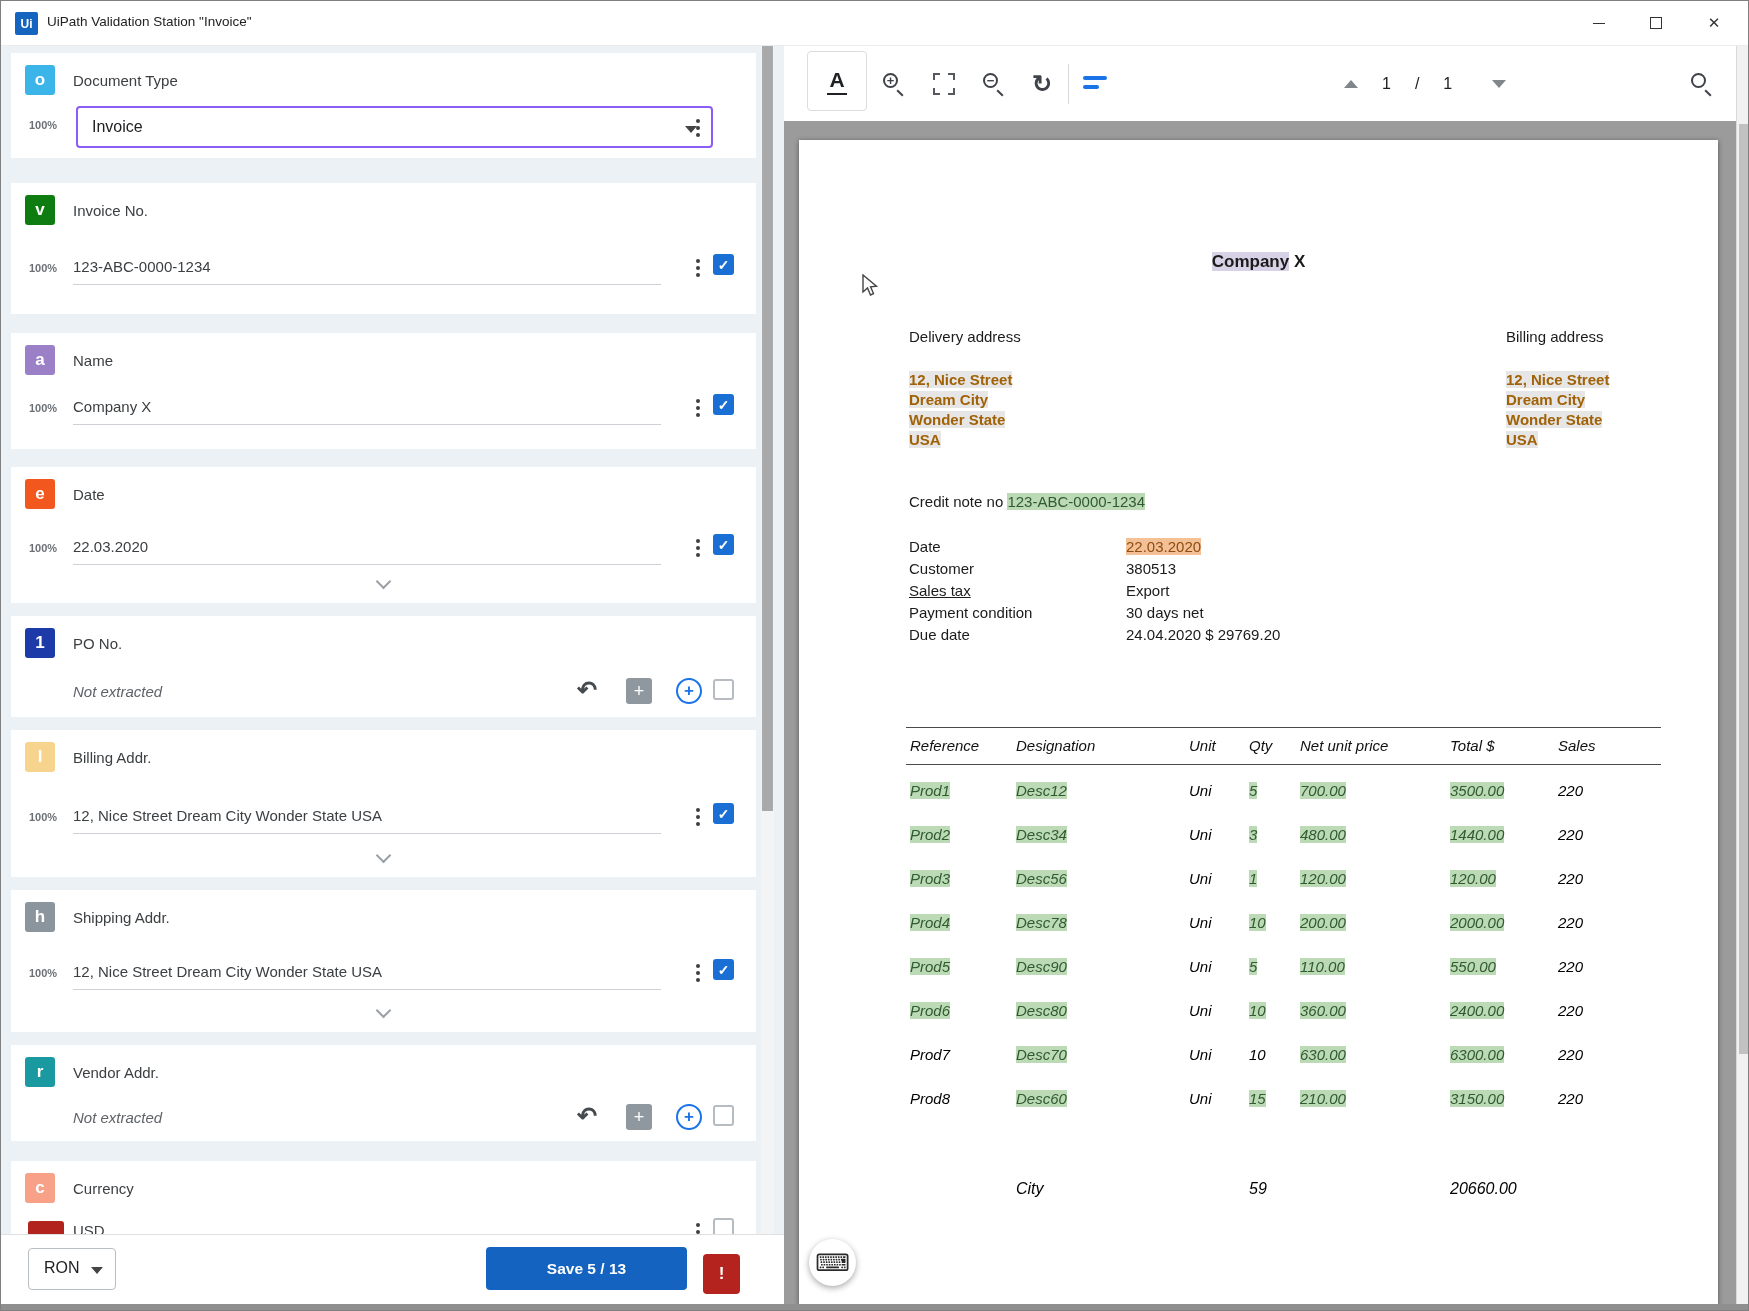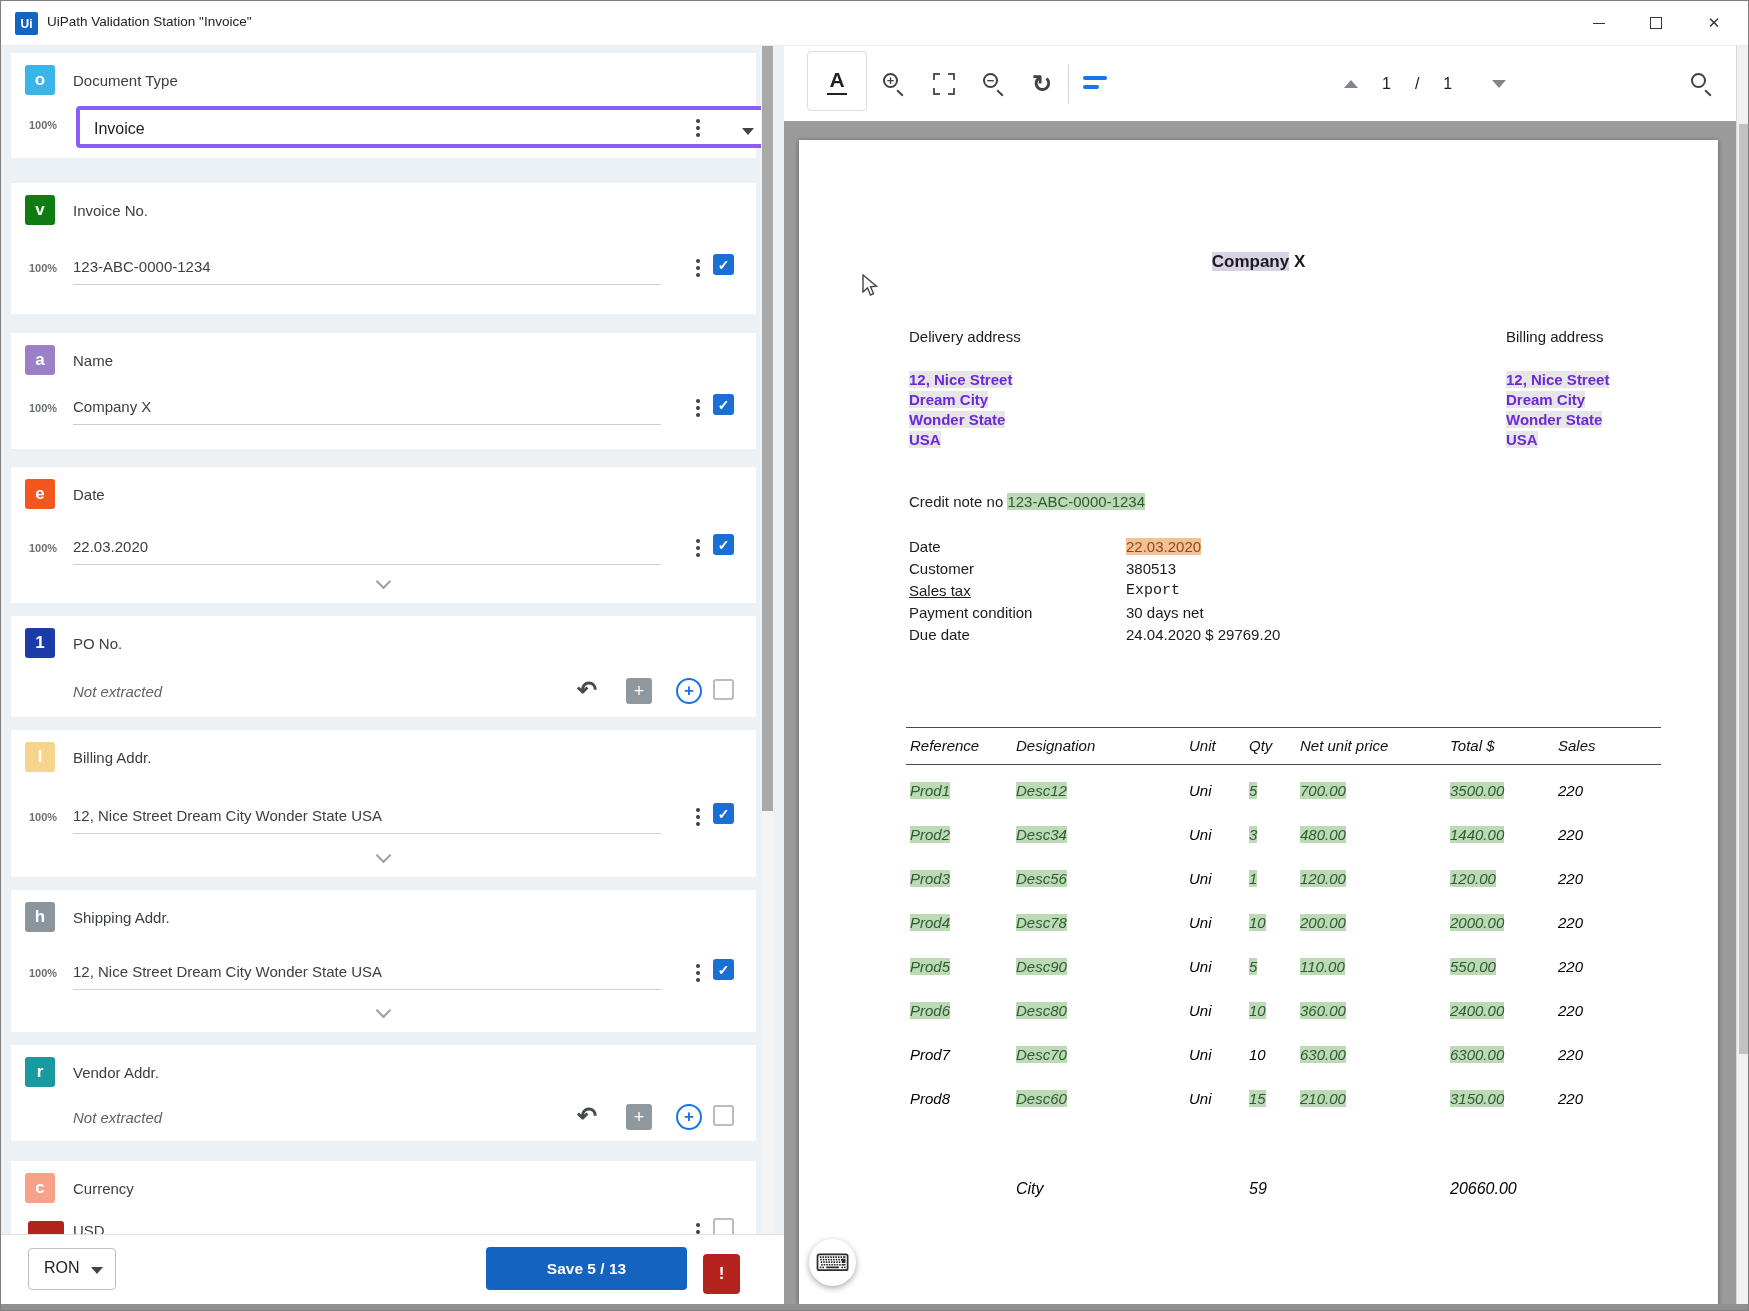--- a/index.html
+++ b/index.html
@@ -32,21 +32,21 @@
   .kebab i{width:4px;height:4px;border-radius:50%;background:#3c4043;}
   .cbox{position:absolute;left:702px;top:1px;width:21px;height:21px;border-radius:3px;border:2px solid #b6bcc2;background:#fff;}
   .cbox.checked{border:0;background:#1a6fd4;color:#fff;font-size:14px;font-weight:bold;display:flex;align-items:center;justify-content:center;}
   .undo{position:absolute;left:566px;top:-2px;font-size:24px;font-weight:bold;color:#454a4f;}
   .plussq{position:absolute;left:615px;top:0px;width:26px;height:26px;background:#8f989e;border-radius:3px;color:#fff;
           font-size:18px;display:flex;align-items:center;justify-content:center;}
   .pluscirc{position:absolute;left:665px;top:0px;width:26px;height:26px;border:2.5px solid #1a73e8;border-radius:50%;color:#1a73e8;
           font-size:17px;font-weight:bold;display:flex;align-items:center;justify-content:center;}
   .expander{position:absolute;left:0;width:745px;display:flex;justify-content:center;}
   .chev{width:11px;height:11px;border-right:2.5px solid #9aa0a6;border-bottom:2.5px solid #9aa0a6;transform:rotate(45deg);}
-  .selectbox{position:absolute;left:65px;top:53px;width:696px;height:42px;border:4px solid #8b5cf6;border-radius:4px;background:#fff;}
+  .selectbox{position:absolute;left:65px;top:53px;width:637px;height:42px;border:2px solid #8b5cf6;border-radius:4px;background:#fff;}
   .selectbox .sval{position:absolute;left:14px;top:10px;font-size:16px;color:#202124;}
   .caret{position:absolute;right:14px;top:18px;width:0;height:0;border-left:6px solid transparent;border-right:6px solid transparent;border-top:7px solid #444;}
   .minibadge{position:absolute;left:17px;top:4px;width:36px;height:18px;background:#b3231d;border-radius:3px;}
 
   
   #lscroll{position:absolute;left:760px;top:45px;width:13px;height:1188px;background:#f4f4f4;}
   #lscroll .thumb{position:absolute;left:1px;top:0;width:11px;height:765px;background:#a9a9a9;}
 
   
   #footer{position:absolute;left:0;top:1233px;width:783px;height:71px;background:#fff;border-top:1px solid #e0e0e0;z-index:5;}
@@ -87,21 +87,21 @@
   .tri-down{width:0;height:0;border-left:7px solid transparent;border-right:7px solid transparent;border-top:8px solid #80868b;}
   #pagenums{position:absolute;left:560px;top:0;height:75px;display:flex;align-items:center;gap:24px;font-size:16px;color:#202124;}
   #tb-search{left:898px;width:40px;}
 
   #rscroll{position:absolute;left:952px;top:0;width:14px;height:1266px;background:#f1f1f1;border-left:1px solid #d9d9d9;}
   #rscroll .thumb{position:absolute;left:1.5px;top:78px;width:11px;height:930px;background:#c1c1c1;}
 
   
   #page{position:absolute;left:15px;top:94px;width:919px;height:1165px;background:#fff;box-shadow:0 1px 5px rgba(0,0,0,0.45);}
   .doc{position:absolute;font-size:15px;color:#1b1b1b;white-space:nowrap;}
-  .b{font-weight:bold;color:#6d28d9;}
+  .b{font-weight:bold;color:#a16207;}
   .hl-gray{background:#e6e6e6;}
   .hl-green{background:#bcdab6;color:#2f5b2f;}
   .hl-orange{background:#f4c096;color:#8d4d12;}
   .hl-purple{background:#d7d2e6;}
   #companyline{left:0;top:112px;width:919px;text-align:center;font-size:17px;font-weight:bold;color:#1b1b1b;}
   .addr div{line-height:20px;}
   .rule{position:absolute;left:107px;width:755px;border-top:1.4px solid #4a4a4a;}
   .trow span{position:absolute;top:0;}
   .c-ref{left:111px;}.c-desc{left:217px;}.c-unit{left:390px;}.c-qty{left:450px;}.c-net{left:501px;}.c-total{left:651px;}.c-sales{left:759px;}
   .thead span{font-size:15px;color:#111;}
@@ -514,21 +514,21 @@
       <div class="trow" style="top:1040px;font-size:16px;" id="totalrow">
           <span class="c-desc">City</span>
           <span class="c-qty">59</span>
           <span class="c-total">20660.00</span>
         </div>
     <div class="doc" style="left: 110px; top: 398px;">Date</div>
         <div class="doc" style="left: 327px; top: 398px;"><span class="hl-orange">22.03.2020</span></div>
         <div class="doc" style="left: 110px; top: 420px;">Customer</div>
         <div class="doc" style="left: 327px; top: 420px;">380513</div>
         <div class="doc" style="left: 110px; top: 442px; text-decoration: underline;">Sales tax</div>
-        <div class="doc" style="left: 327px; top: 442px; font-family: Liberation Mono, monospace;">Export</div>
+        <div class="doc" style="left: 327px; top: 442px;">Export</div>
         <div class="doc" style="left: 110px; top: 464px;">Payment condition</div>
         <div class="doc" style="left: 327px; top: 464px;">30 days net</div>
         <div class="doc" style="left: 110px; top: 486px;">Due date</div>
         <div class="doc" style="left: 327px; top: 486px;">24.04.2020 $ 29769.20</div>
       </div>
 
     <div id="rscroll">
         <div class="thumb"></div>
       </div>
   </div>

